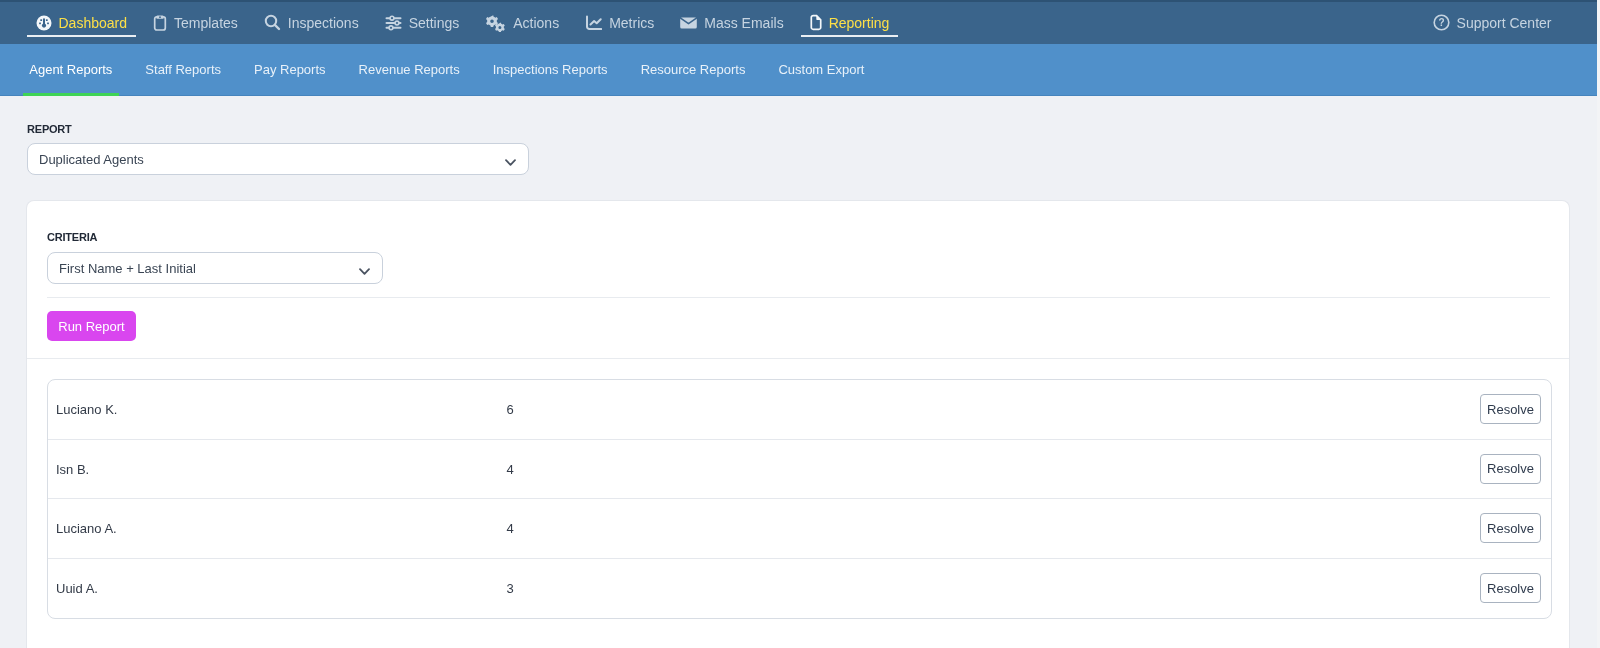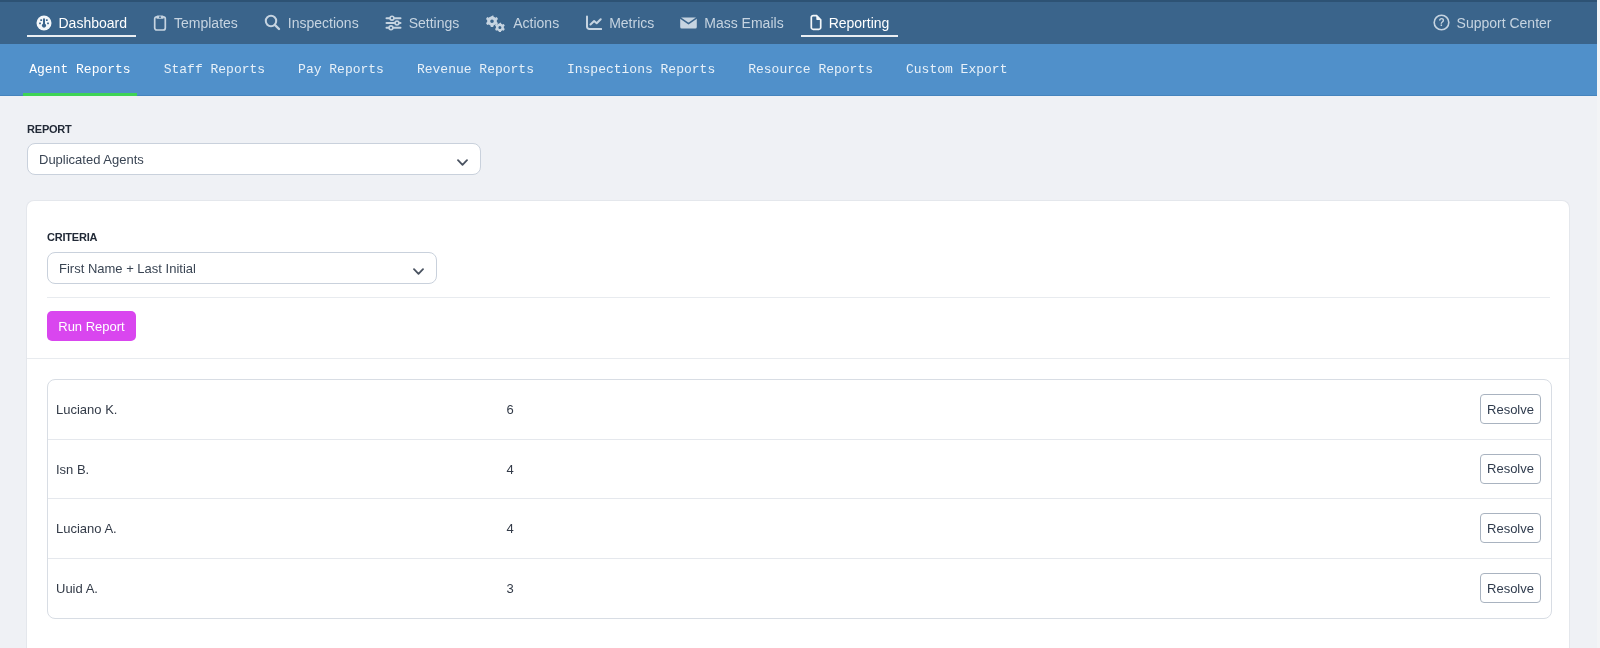--- a/index.html
+++ b/index.html
@@ -4,41 +4,41 @@
 <style>
 * { margin:0; padding:0; box-sizing:border-box; }
 html,body { width:1600px; height:648px; overflow:hidden; font-family:"Liberation Sans", sans-serif; background:#eff1f5; }
 .rightstrip { position:absolute; left:1597px; top:0; width:3px; height:648px; background:#f3f4f6; z-index:50; }
 
 
 .topnav { position:absolute; left:0; top:0; width:1597px; height:44px; background:#3a648b; border-top:2px solid #2d5274; }
 .topnav ul { list-style:none; display:flex; align-items:stretch; height:42px; padding-left:22.5px; padding-right:37px; }
 .topnav li { position:relative; display:flex; align-items:center; margin:0 4.5px; padding:0 8.5px; height:42px; color:#c6d4e1; font-size:14px; }
 .topnav li .ic { display:flex; align-items:center; margin-right:7px; margin-top:-1px; }
-.topnav li.active { color:#ffffff;align-items:center; }
+.topnav li.active { color:#fde047;align-items:center; }
 .topnav li.active::after { content:""; position:absolute; left:0; right:0; bottom:7px; height:2px; background:#e9eef3; }
 .topnav li.sup { margin-left:auto; margin-right:0; }
 
 
 .tabbar { position:absolute; left:0; top:44px; width:1597px; height:52px; background:#5090ca; border-bottom:1px solid #4584bd; }
 .tabbar ul { list-style:none; display:flex; height:51px; padding-left:12.75px; }
-.tabbar li { position:relative; display:flex; align-items:center; margin:0 13.25px; padding:0 3.25px; color:#e8f1f9; font-size:13px; height:51px;font-family:Liberation Mono, monospace; }
+.tabbar li { position:relative; display:flex; align-items:center; margin:0 13.25px; padding:0 3.25px; color:#e8f1f9; font-size:13px; height:51px; }
 .tabbar li.active { color:#ffffff; }
 .tabbar li.active::after { content:""; position:absolute; left:-3.25px; right:-3.25px; bottom:-1px; height:3px; background:#3fd355; }
 
 
 .lbl { font-size:11px; font-weight:bold; letter-spacing:-.2px; color:#222a37; }
 #report-lbl { position:absolute; left:27px; top:122.5px; }
 .select { position:absolute; background:#fff; border:1px solid #c9d1dc; border-radius:8px; height:32px; font-size:13px; color:#3a4554; display:flex; align-items:center; padding-left:11px; }
 .select .chev { position:absolute; right:12px; top:50%; margin-top:-4px; }
-#sel1 { left:27px; top:143px; width:454px; }
+#sel1 { left:27px; top:143px; width:502px; }
 
 .card { position:absolute; left:26px; top:200px; width:1544px; height:470px; background:#fff; border:1px solid #e4e7ec; border-radius:8px 8px 0 0; border-bottom:none; }
 #crit-lbl { position:absolute; left:20px; top:30px; }
-#sel2 { left:20px; top:51px; width:390px; }
+#sel2 { left:20px; top:51px; width:336px; }
 .div1 { position:absolute; left:20px; right:19px; top:96px; height:1px; background:#e8ebef; }
 .runbtn { position:absolute; left:20px; top:110px; width:89px; height:30px; background:#d946ef; color:#fff; font-size:13px; border:none; border-radius:5px; display:flex; align-items:center; justify-content:center; }
 .div2 { position:absolute; left:0; right:0; top:157px; height:1px; background:#e8ebef; }
 
 
 .tbl { position:absolute; left:20px; top:178px; width:1505px; border:1px solid #d8dde4; border-radius:8px; overflow:hidden; background:#fff; }
 .thead { position:relative; height:42px; background:#f7f8fa; border-bottom:1px solid #d8dde4; font-size:13px; font-weight:bold; color:#242c39; letter-spacing:-.3px; }
 .abs { position:absolute; top:50%; transform:translateY(-50%); }
 .th1 { left:8px; }
 .thn { left:458px; }

